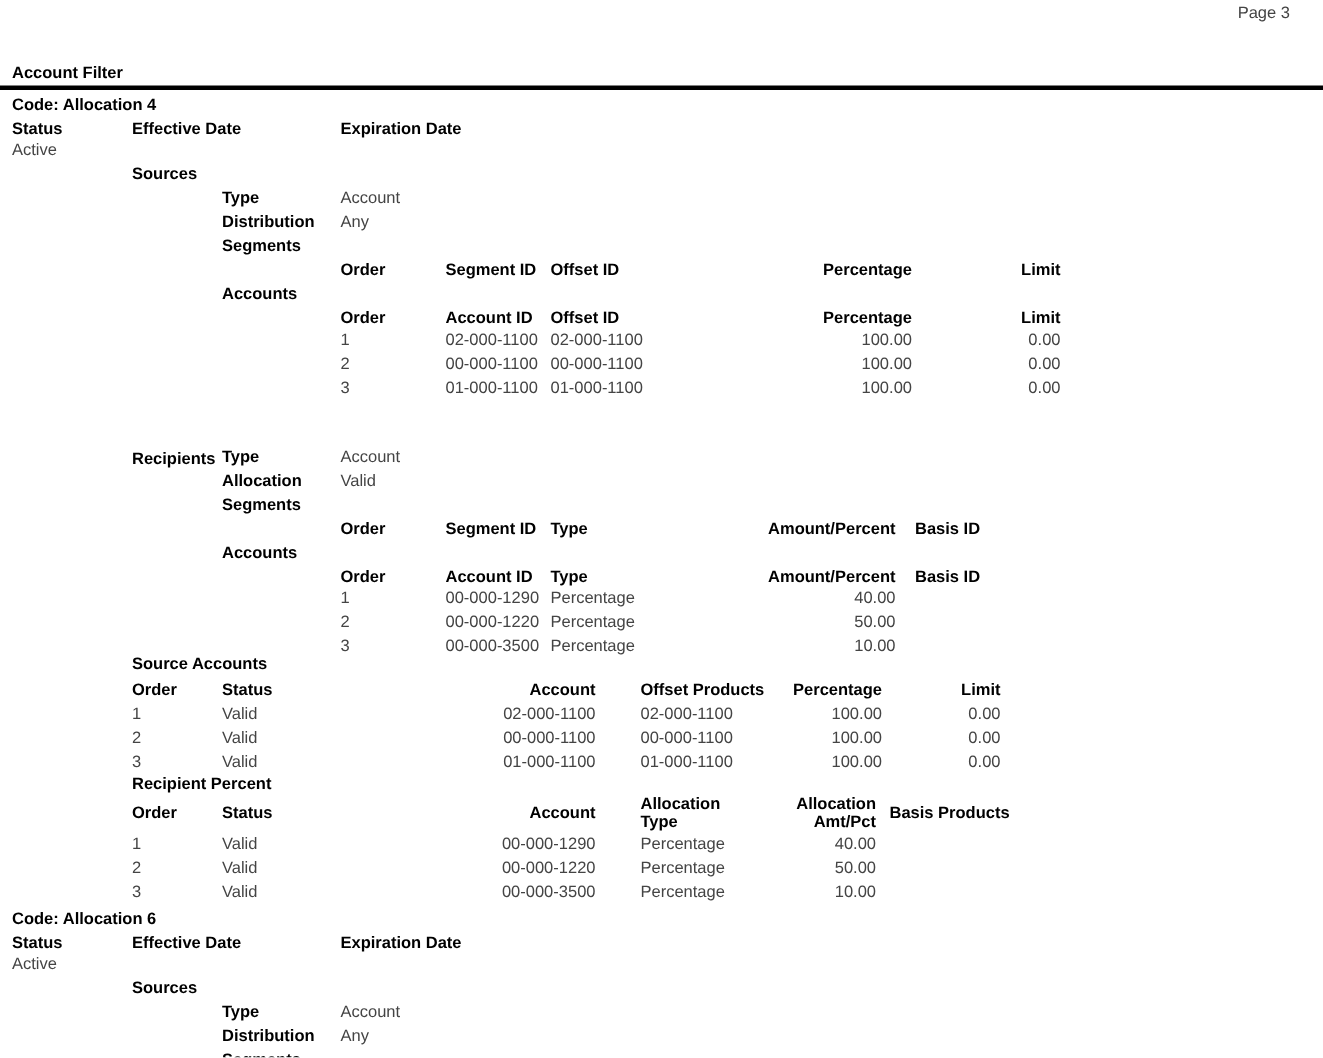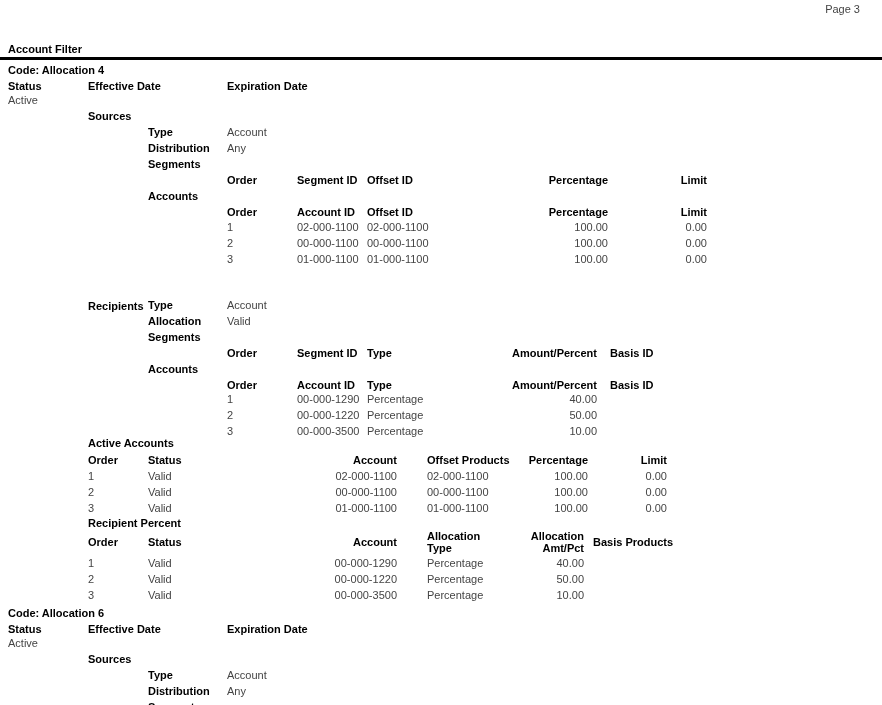--- a/index.html
+++ b/index.html
@@ -113,21 +113,21 @@
     <span class="t x6" style="top:409px">Percentage</span>
     <span class="t ampB ra" style="top:409px">50.00</span>
   </div>
   <div>
     <span class="t x4" style="top:425px">3</span>
     <span class="t x5" style="top:425px">00-000-3500</span>
     <span class="t x6" style="top:425px">Percentage</span>
     <span class="t ampB ra" style="top:425px">10.00</span>
   </div>
 
-  <span class="t b x2" style="top:437px">Active Accounts</span>
+  <span class="t b x2" style="top:437px">Source Accounts</span>
   <div>
     <span class="t b x2" style="top:454px">Order</span>
     <span class="t b x3" style="top:454px">Status</span>
     <span class="t b accC ra" style="top:454px">Account</span>
     <span class="t b offC" style="top:454px">Offset Products</span>
     <span class="t b pctC ra" style="top:454px">Percentage</span>
     <span class="t b limC ra" style="top:454px">Limit</span>
   </div>
   <div>
     <span class="t x2" style="top:470px">1</span>

